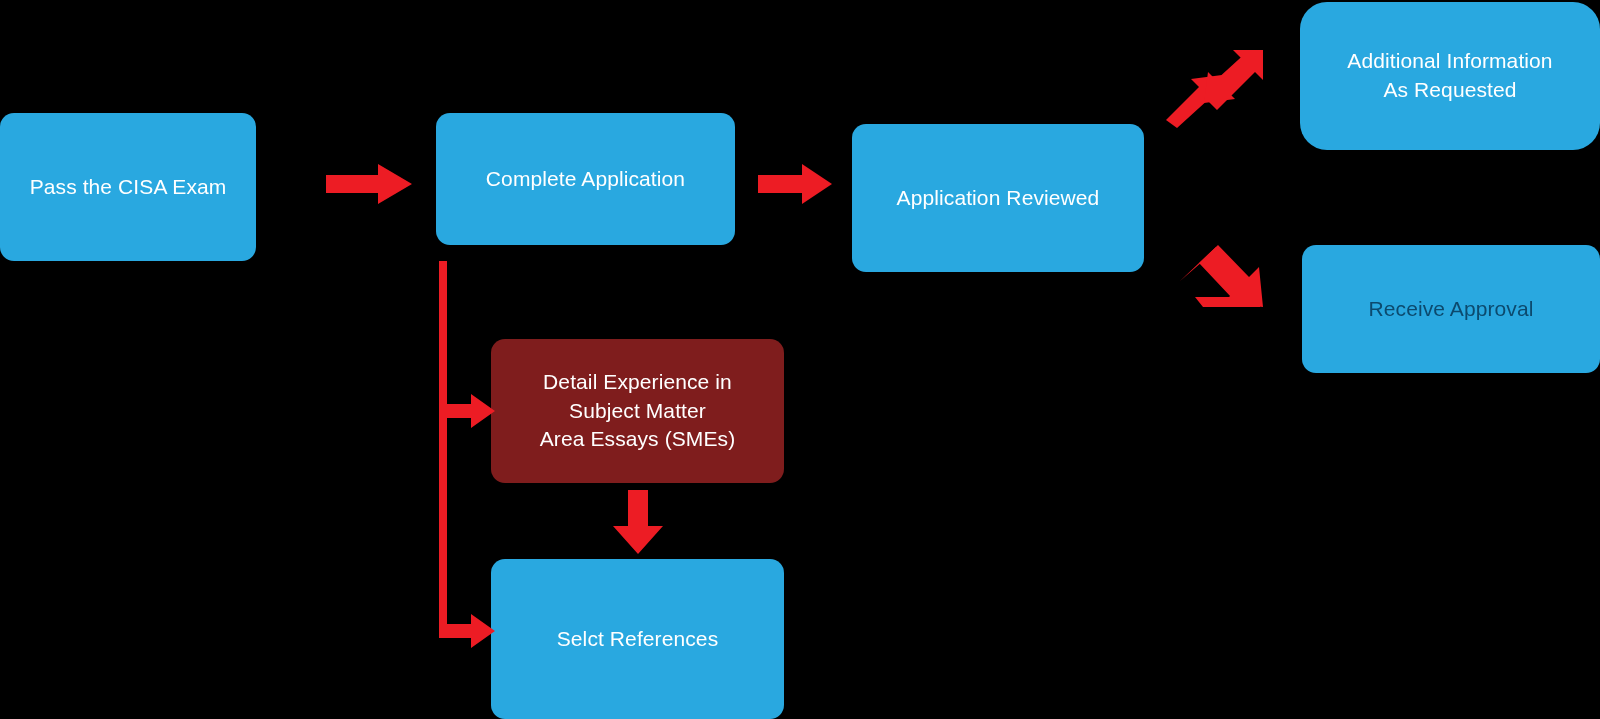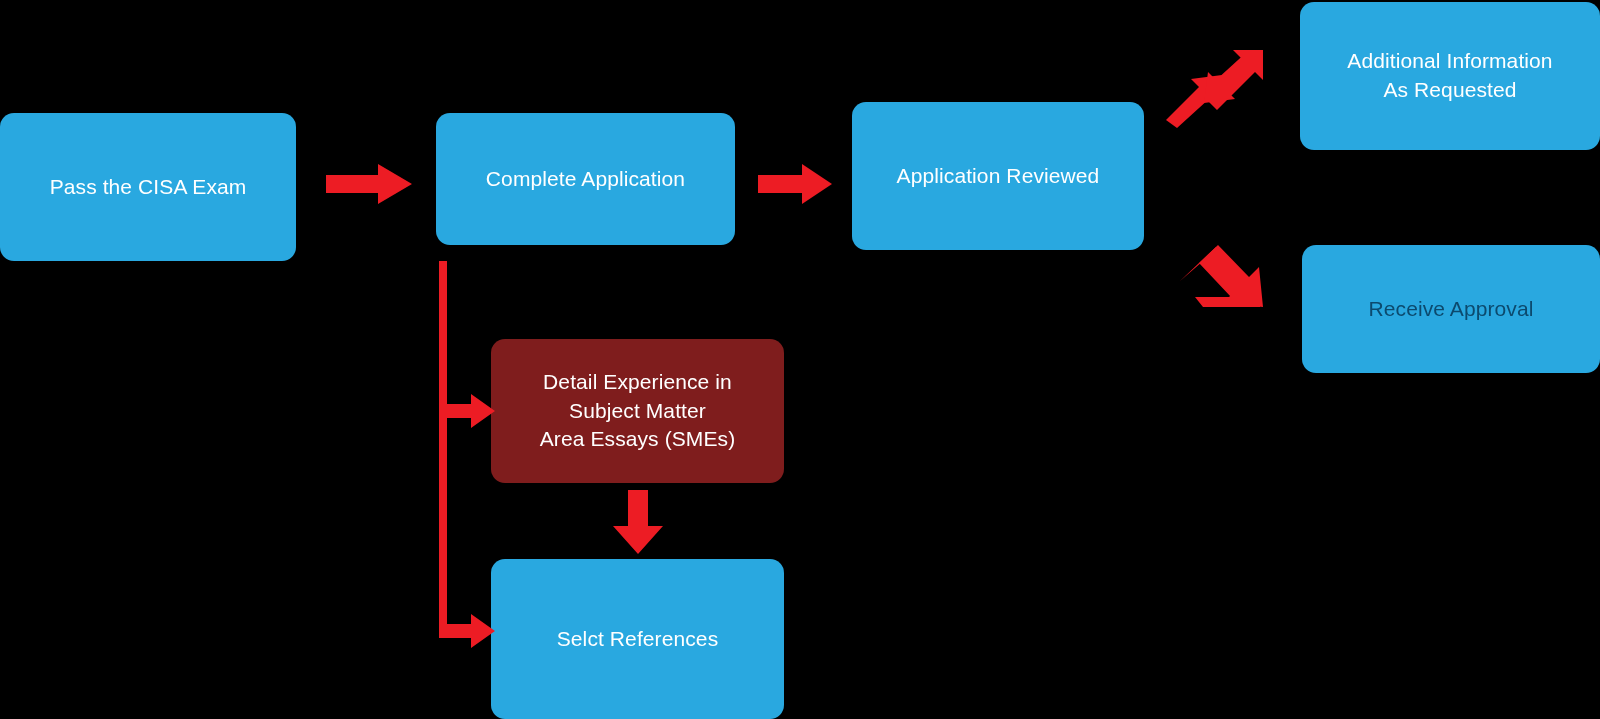--- a/index.html
+++ b/index.html
@@ -40,27 +40,27 @@
   .trunk {
     position: absolute;
     background: #ed1c24;
   }
 </style>
 </head>
 <body>
 
 <div id="canvas" style="background: rgb(0, 0, 0);">
 
-  <div class="node" id="node-pass-exam" style="left: 0px; top: 113px; width: 296px; height: 148px; background: rgb(41, 168, 224); color: rgb(255, 255, 255);">Pass the CISA Exam</div>
+  <div class="node" id="node-pass-exam" style="left: 0px; top: 113px; width: 256px; height: 148px; background: rgb(41, 168, 224); color: rgb(255, 255, 255);">Pass the CISA Exam</div>
 
   <div class="node" id="node-complete-app" style="left: 436px; top: 113px; width: 299px; height: 132px; background: rgb(41, 168, 224); color: rgb(255, 255, 255);">Complete Application</div>
 
-  <div class="node" id="node-app-reviewed" style="left: 852px; top: 102px; width: 292px; height: 148px; background: rgb(41, 168, 224); color: rgb(255, 255, 255);">Application Reviewed</div>
+  <div class="node" id="node-app-reviewed" style="left: 852px; top: 124px; width: 292px; height: 148px; background: rgb(41, 168, 224); color: rgb(255, 255, 255);">Application Reviewed</div>
 
-  <div class="node" id="node-additional-info" style="left: 1300px; top: 2px; width: 300px; height: 148px; background: rgb(41, 168, 224); color: rgb(255, 255, 255);">Additional Information
+  <div class="node" id="node-additional-info" style="left: 1300px; top: 2px; width: 300px; height: 148px; background: rgb(41, 168, 224); color: rgb(255, 255, 255); border-radius: 27px;">Additional Information
 As Requested</div>
 
   <div class="node" id="node-receive-approval" style="left: 1302px; top: 245px; width: 298px; height: 128px; background: rgb(41, 168, 224); color: #0c4a6e;">Receive Approval</div>
 
   <div class="node" id="node-detail-experience" style="left: 491px; top: 339px; width: 293px; height: 144px; background: #7f1d1d; color: rgb(255, 255, 255);">Detail Experience in
 Subject Matter
 Area Essays (SMEs)</div>
 
   <div class="node" id="node-select-references" style="left: 491px; top: 559px; width: 293px; height: 160px; background: rgb(41, 168, 224); color: rgb(255, 255, 255);">Selct References</div>
 

